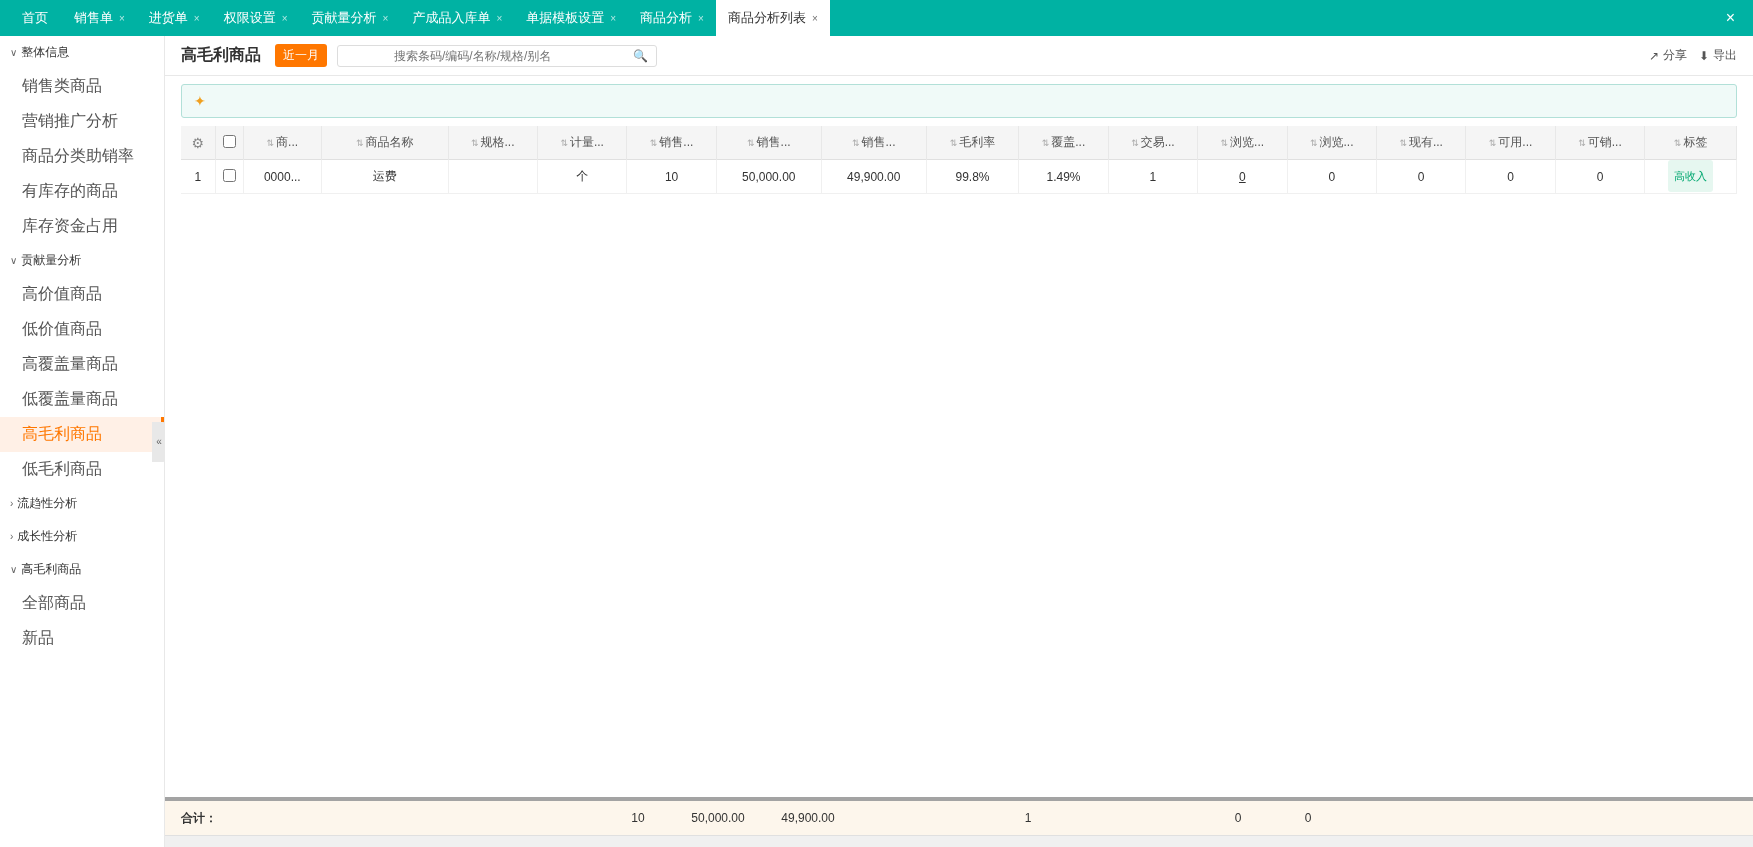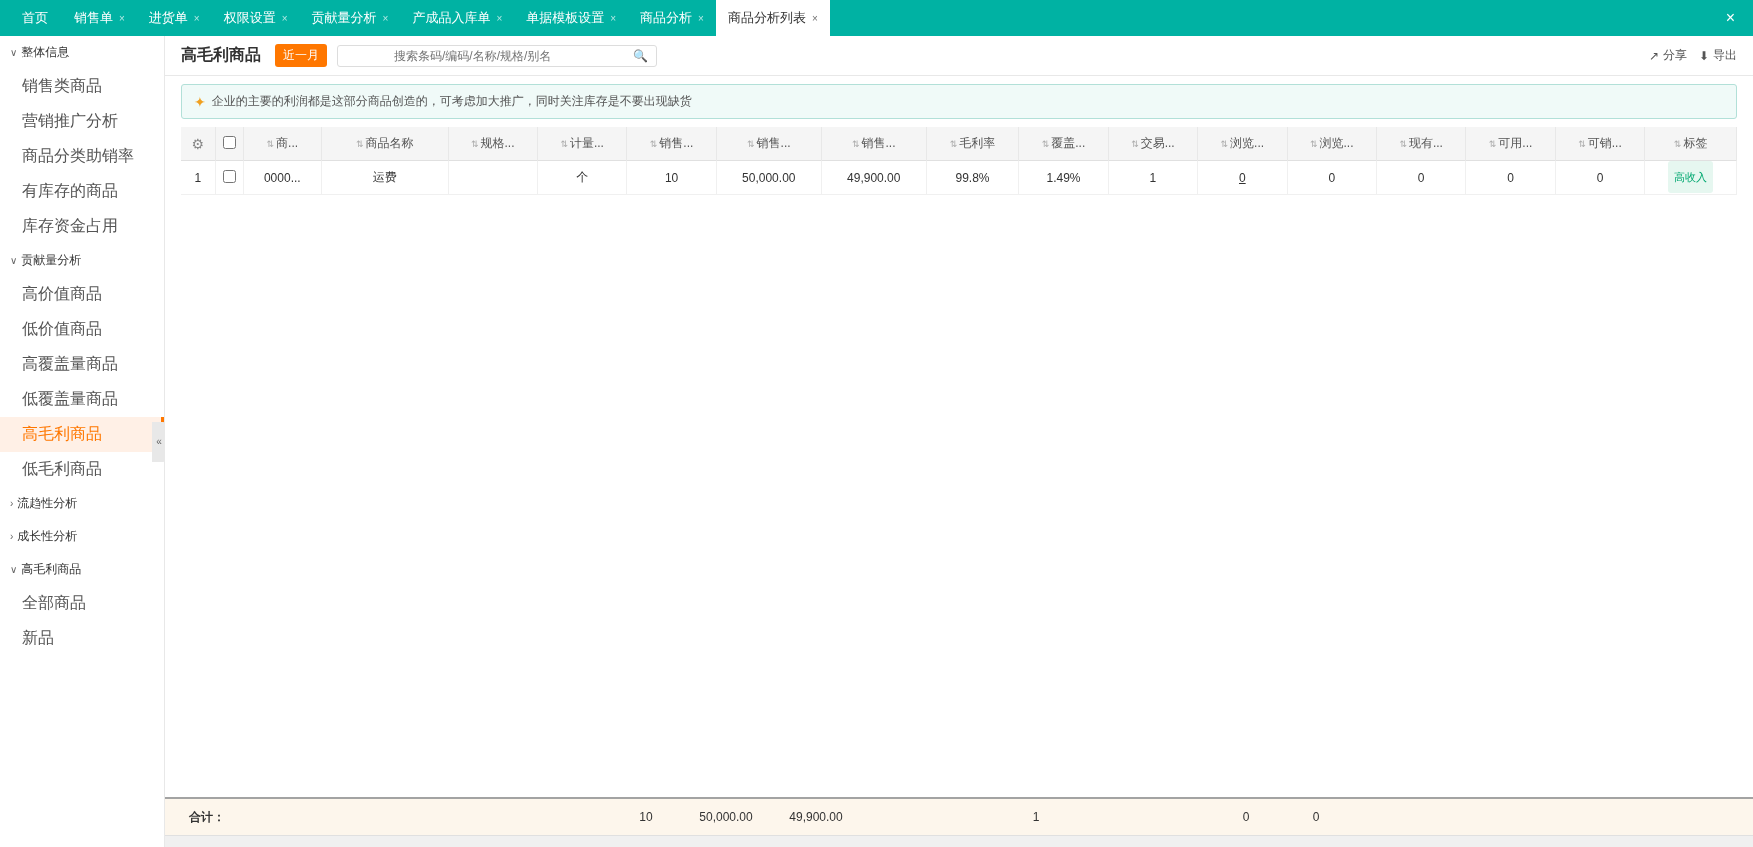--- a/index.html
+++ b/index.html
@@ -235,23 +235,23 @@
     .link-underline {
       text-decoration: underline;
       color: #333;
       cursor: pointer;
     }
 
     
     .table-footer {
       display: flex;
       align-items: center;
-      padding: 8px 24px;
+      padding: 8px 16px;
       background: #fdf6ec;
-      border-top: 2px solid #a3a3a3;
+      border-top: 4px solid #a3a3a3;
       font-size: 12px;
       color: #333;
       min-height: 38px;
     }
     .footer-label {
       min-width: 80px;
       font-weight: bold;
     }
     .footer-values {
       display: flex;
@@ -407,21 +407,20 @@
         </button>
         <button class="action-btn">
           <span>⬇</span>
           <span>导出</span>
         </button>
       </div>
     </div>
 
     <div class="info-banner">
       <span class="info-icon">✦</span>
-      <span>企业的主要的利润都是这部分商品创造的，可考虑加大推广，同时关注库存是不要出现缺货</span>
     </div>
 
     <div class="table-wrapper">
       <table>
         <thead>
           <tr>
             <th style="width:34px;">
               <span class="gear-icon">⚙</span>
             </th>
             <th style="width:28px;">

